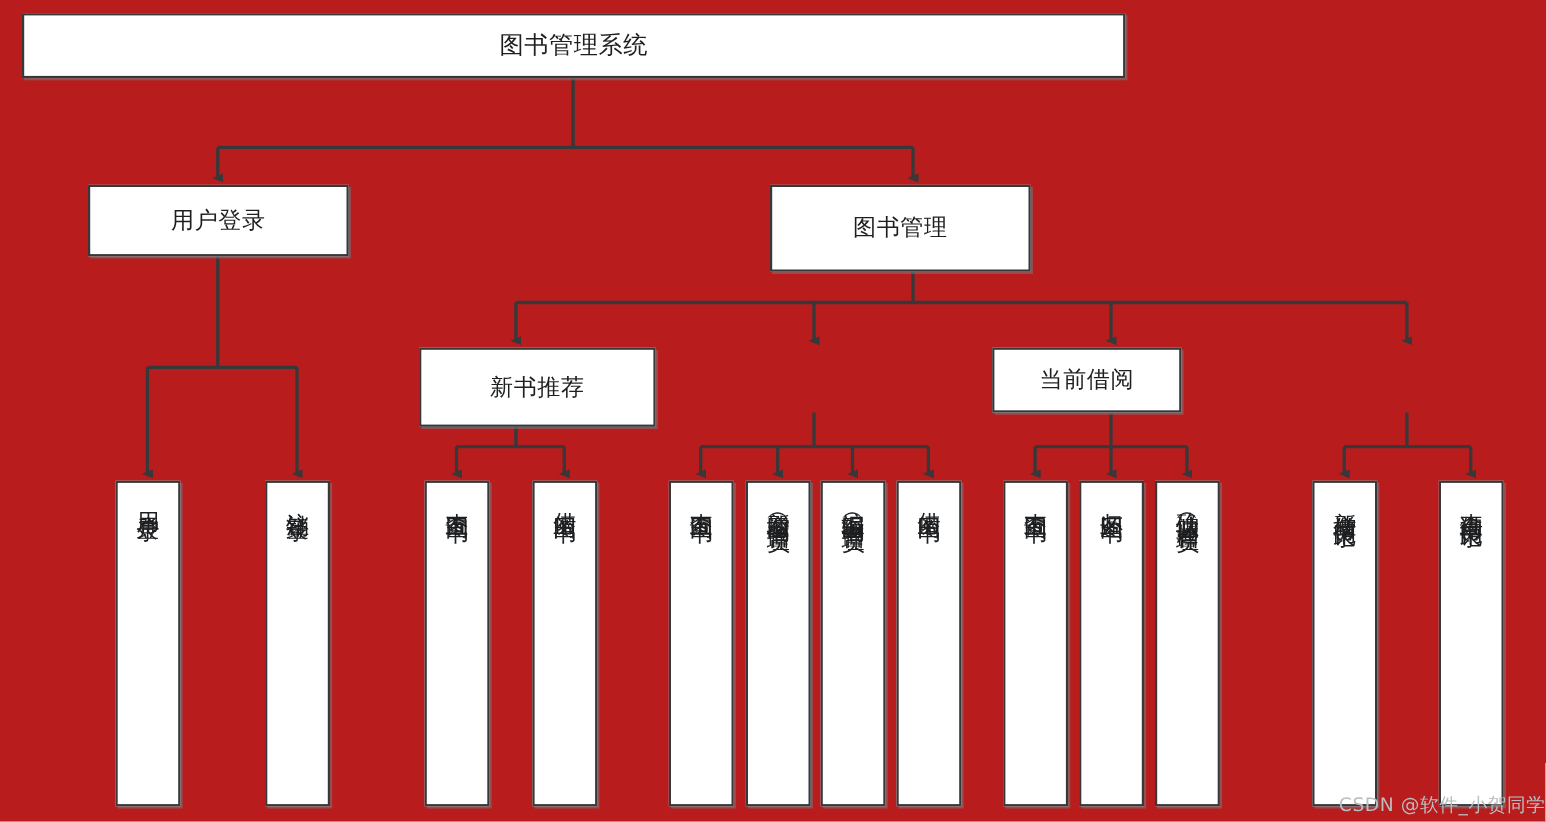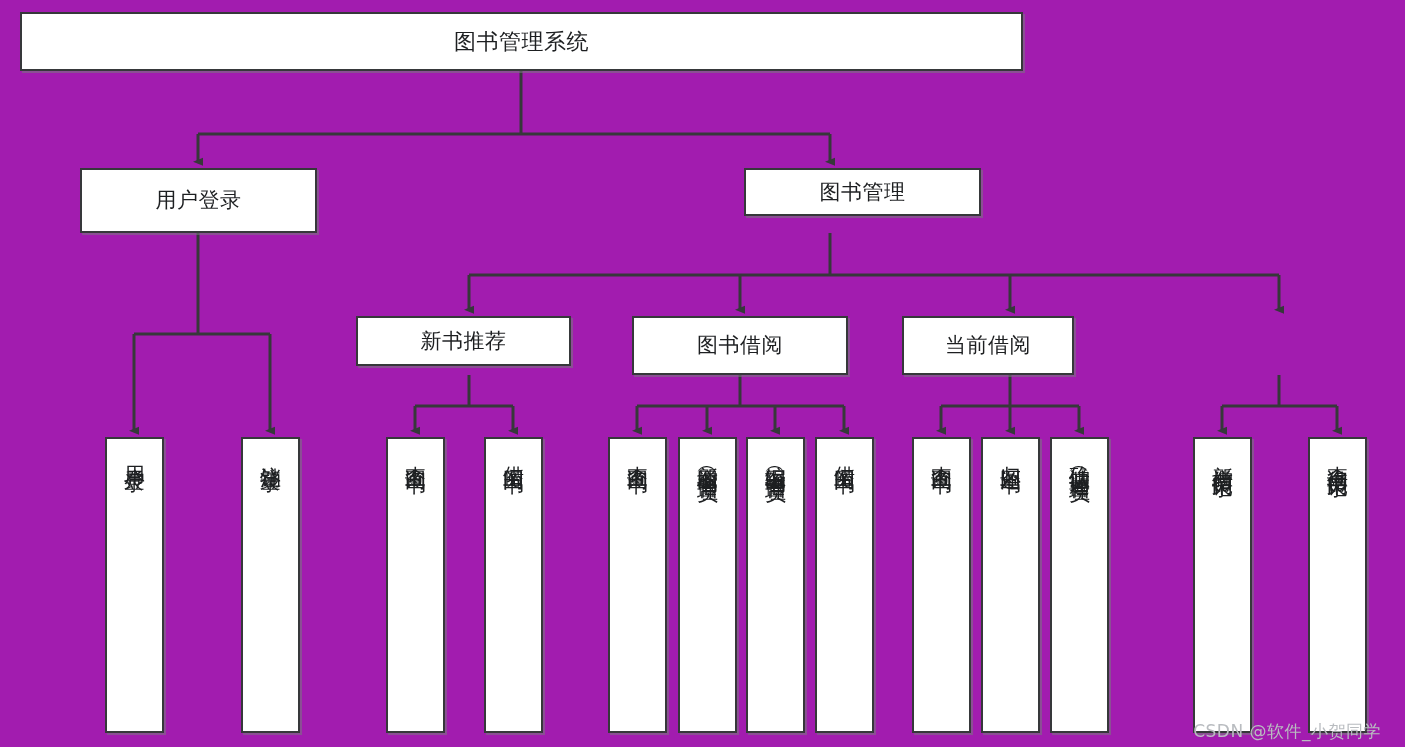--- a/index.html
+++ b/index.html
@@ -8,21 +8,21 @@
     padding: 0;
     background: #ffffff;
   }
   body {
     font-family: "DejaVu Sans", "Liberation Sans", sans-serif;
   }
   #diagram-root {
     position: relative;
     width: 1405px;
     height: 747px;
-    background: #a21caf;
+    background: #b91c1c;
     overflow: hidden;
   }
   #edges-layer {
     position: absolute;
     left: 0;
     top: 0;
     width: 1405px;
     height: 747px;
     pointer-events: none;
   }
@@ -60,21 +60,21 @@
   .node.vert .node-label {
     writing-mode: vertical-rl;
     text-orientation: upright;
     font-size: 21px;
     line-height: 1.05;
     letter-spacing: 2.5px;
     white-space: nowrap;
   }
   #watermark {
     position: absolute;
-    right: 24px;
+    right: 0;
     bottom: 4px;
     font-size: 17px;
     color: #b9bcc0;
     letter-spacing: 0.5px;
     white-space: nowrap;
     font-family: "DejaVu Sans", "Liberation Sans", sans-serif;
     text-align: right;
   }
 </style>
 </head>
@@ -132,29 +132,26 @@
     </g>
   </svg>
 
   <div class="node horiz root" style="left:20px; top:12px; width:1003px; height:59px;">
     <span class="node-label">图书管理系统</span>
   </div>
 
   <div class="node horiz" style="left:80px; top:168px; width:237px; height:65px;">
     <span class="node-label">用户登录</span>
   </div>
-  <div class="node horiz" style="left:744px; top:168px; width:237px; height:48px;">
+  <div class="node horiz" style="left:700px; top:168px; width:237px; height:79px;">
     <span class="node-label">图书管理</span>
   </div>
 
-  <div class="node horiz" style="left:356px; top:316px; width:215px; height:50px;">
+  <div class="node horiz" style="left:381px; top:316px; width:215px; height:72px;">
     <span class="node-label">新书推荐</span>
-  </div>
-  <div class="node horiz" style="left:632px; top:316px; width:216px; height:59px;">
-    <span class="node-label">图书借阅</span>
   </div>
   <div class="node horiz" style="left:902px; top:316px; width:172px; height:59px;">
     <span class="node-label">当前借阅</span>
   </div>
 
   <div class="node vert" style="left:105px; top:437px; width:59px; height:296px;">
     <span class="node-label">用户登录</span>
   </div>
   <div class="node vert" style="left:241px; top:437px; width:59px; height:296px;">
     <span class="node-label">注销登录</span>

